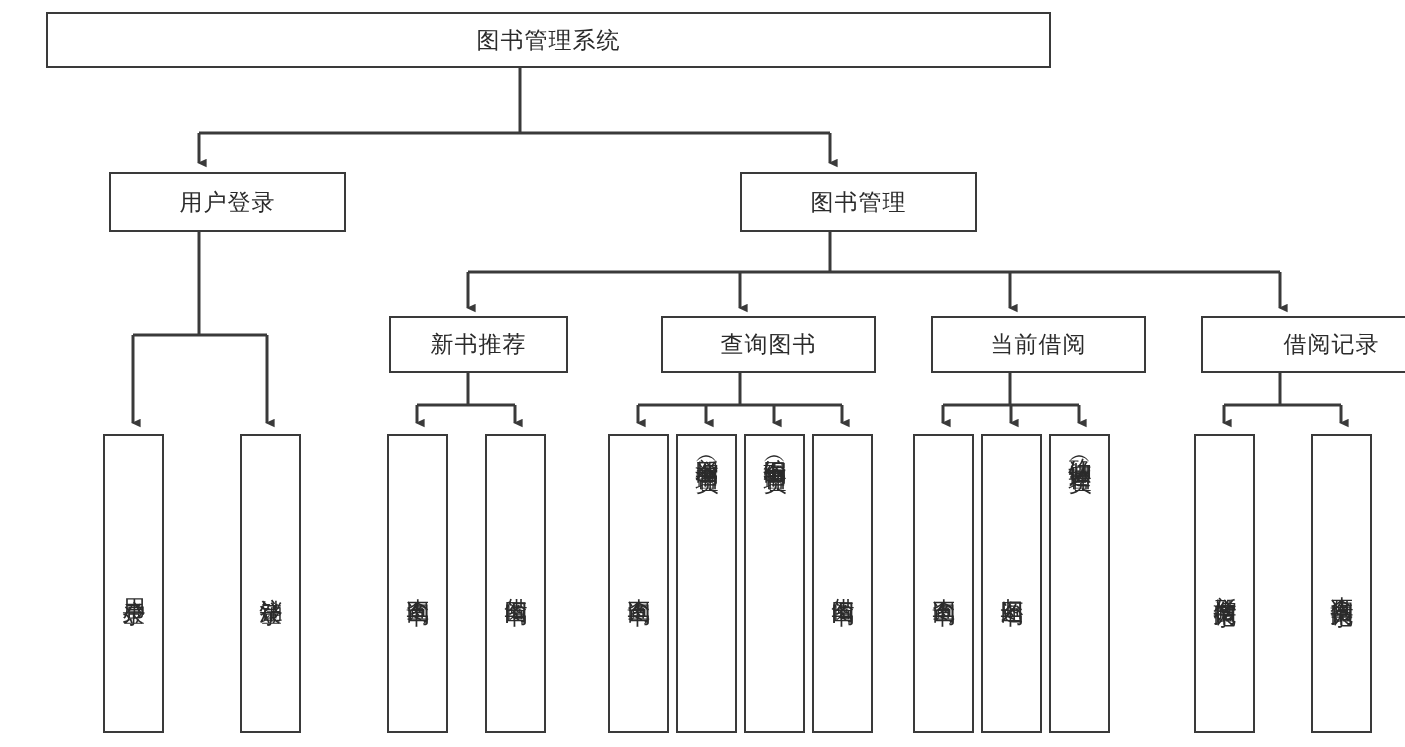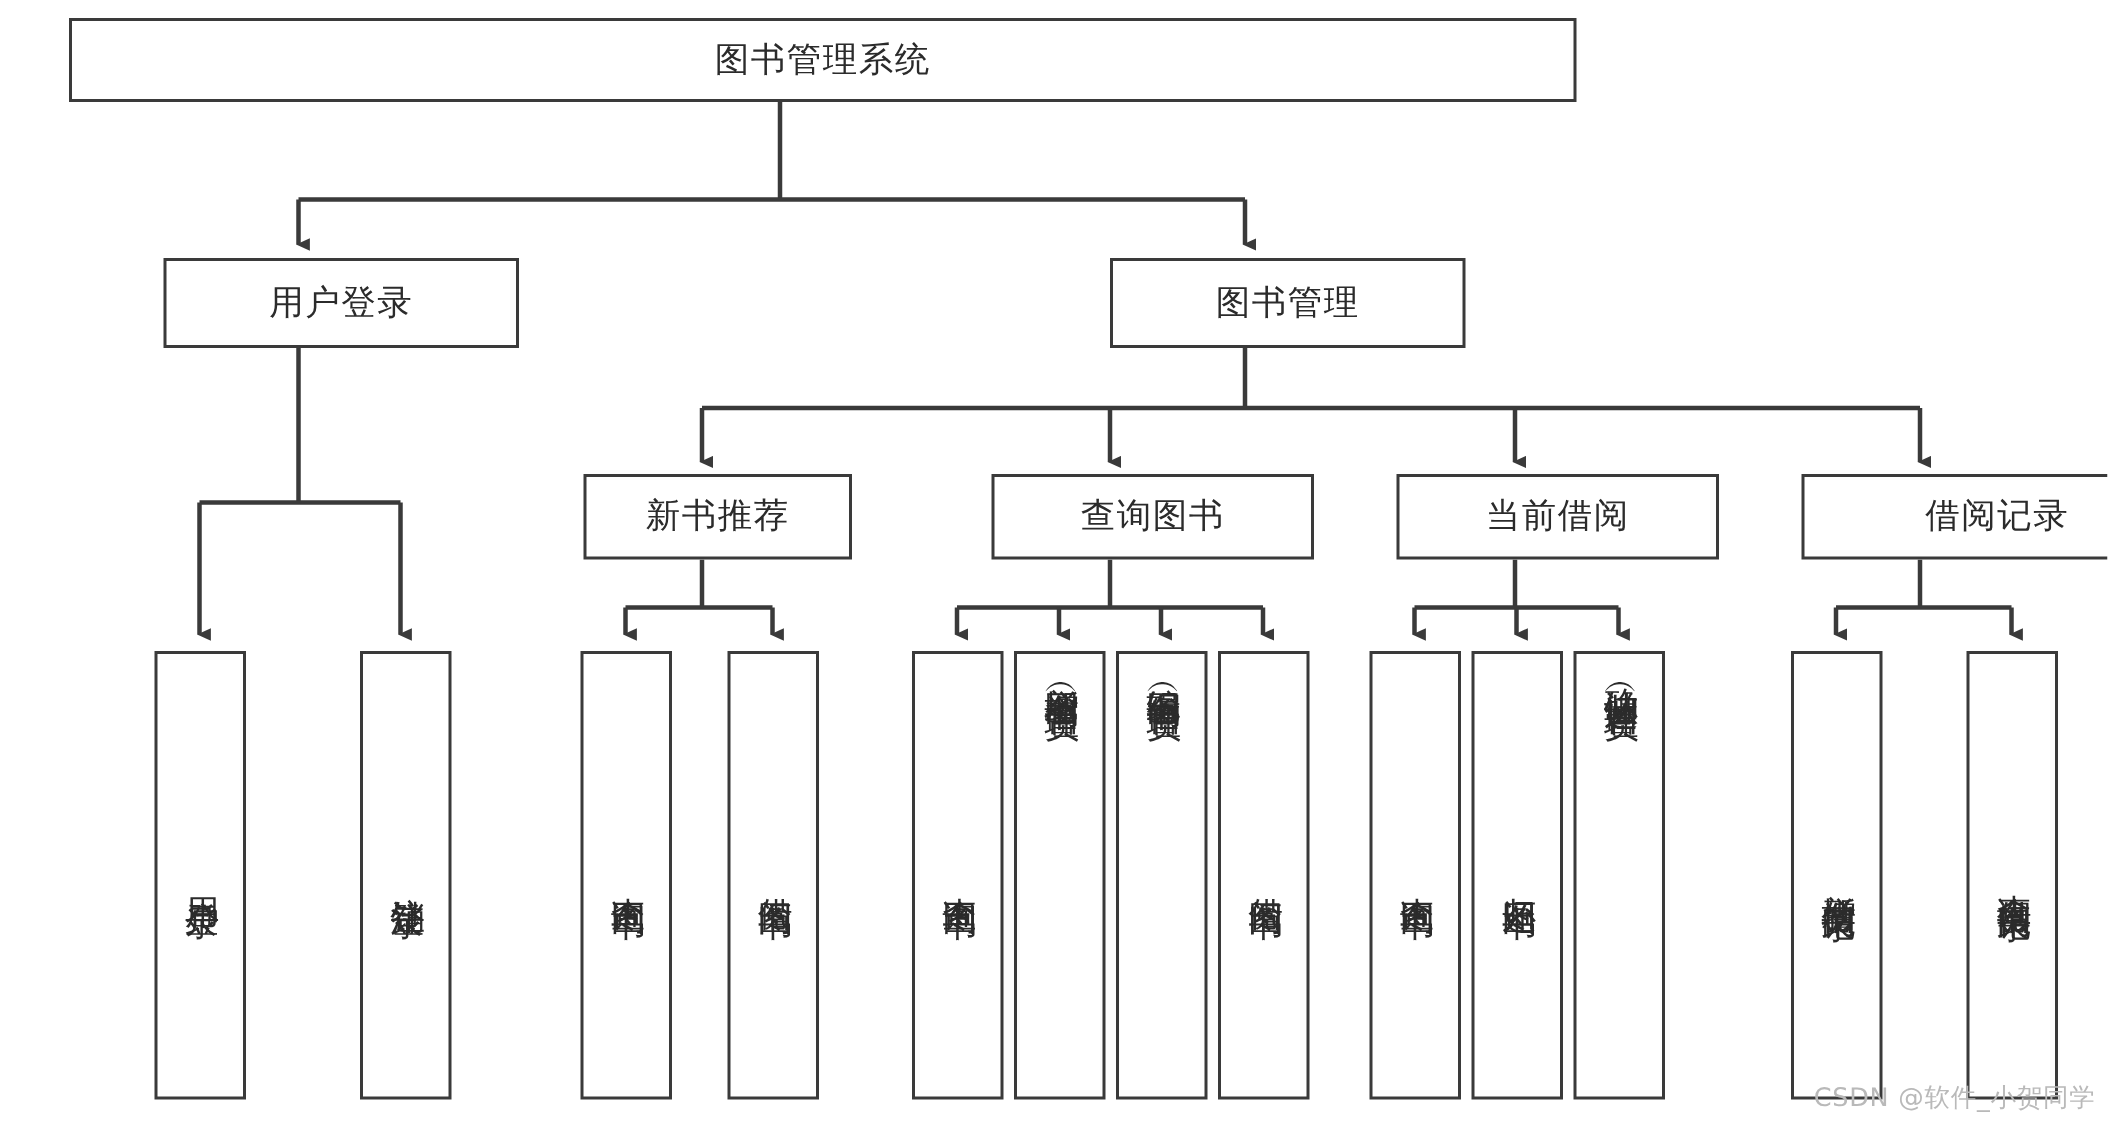--- a/index.html
+++ b/index.html
@@ -186,15 +186,14 @@
     <span class="vlabel">确认归还（管理员）</span>
   </div>
 
   <div class="node vert mid" style="left:1194px; top:434px; width:61px; height:299px;">
     <span class="vlabel">新增借阅记录</span>
   </div>
   <div class="node vert mid" style="left:1311px; top:434px; width:61px; height:299px;">
     <span class="vlabel">查询借阅记录</span>
   </div>
 
-  <div class="watermark">CSDN @软件_小贺同学</div>
 
 </div>
 
 </body></html>

